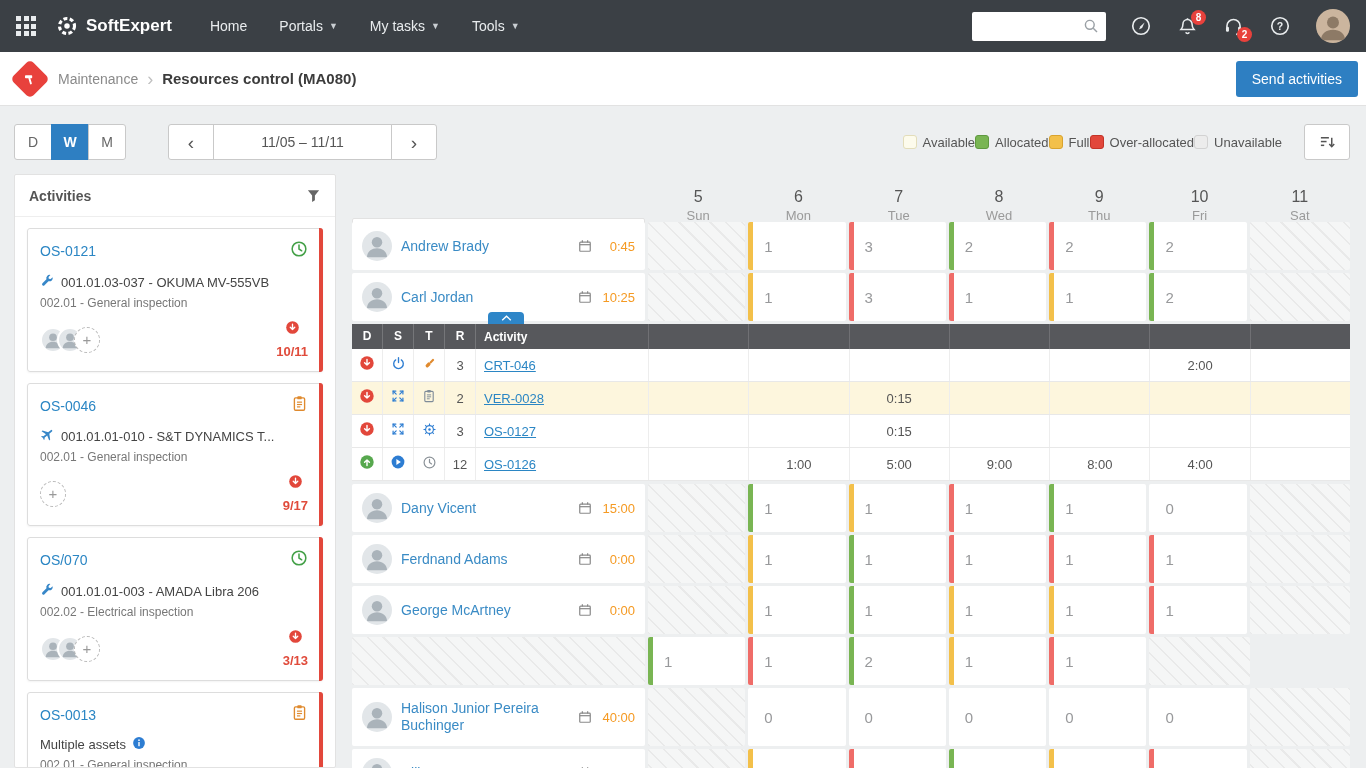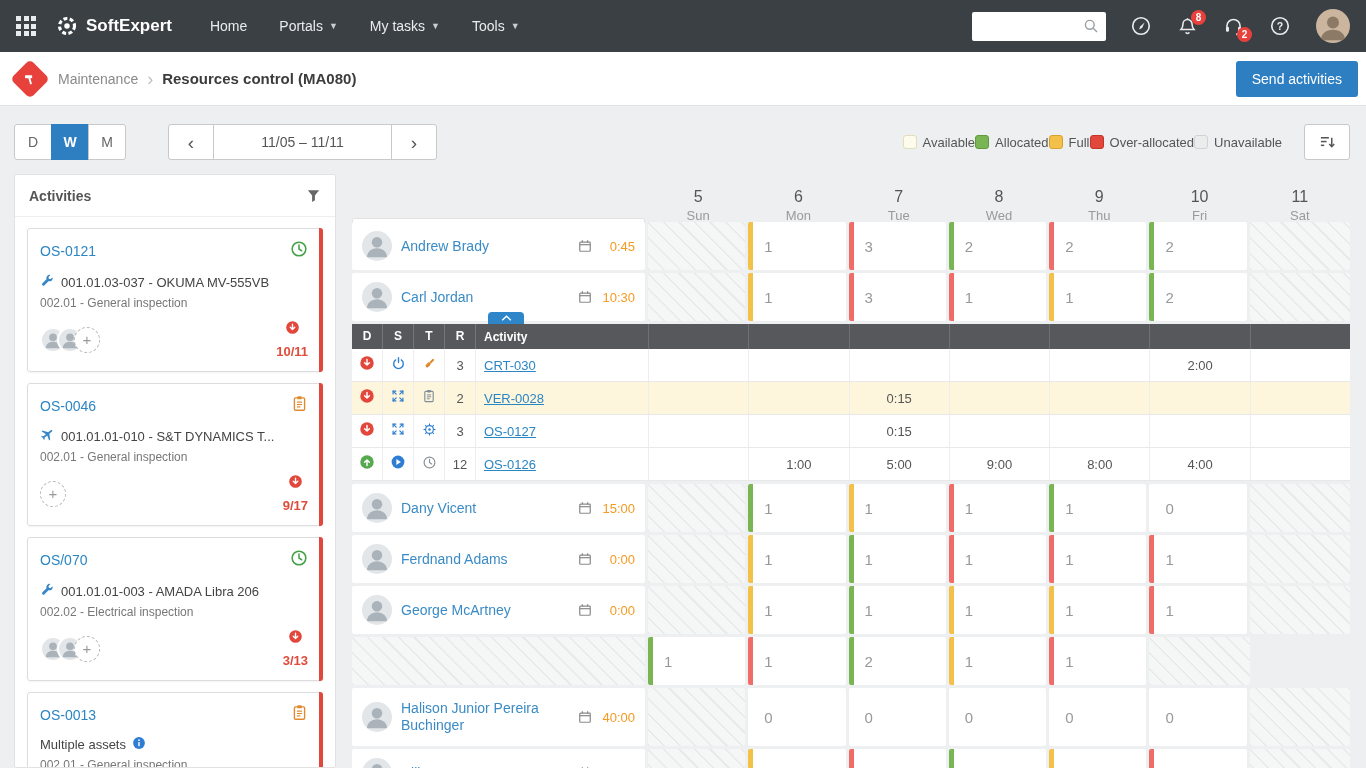--- a/index.html
+++ b/index.html
@@ -557,21 +557,21 @@
       </span>
       <a class="res-name" href="#">Carl Jordan</a>
       <span class="cal-icon">
         <svg viewBox="0 0 16 16" width="14" height="14">
                 <rect x="2" y="3.5" width="12" height="10.5" rx="1" fill="none" stroke="#8a8a8a" stroke-width="1.4"></rect>
                 <line x1="2" y1="6.5" x2="14" y2="6.5" stroke="#8a8a8a" stroke-width="1.4"></line>
                 <line x1="5" y1="1.5" x2="5" y2="4" stroke="#8a8a8a" stroke-width="1.4"></line>
                 <line x1="11" y1="1.5" x2="11" y2="4" stroke="#8a8a8a" stroke-width="1.4"></line>
               </svg>
       </span>
-      <span class="res-time">10:30</span>
+      <span class="res-time">10:25</span>
     </div>
   <div class="cell unavailable">
     
     
   </div>
           <div class="cell full">
     <span class="strip"></span>
     <span class="val cell-value">1</span>
   </div>
           <div class="cell over">
@@ -637,21 +637,21 @@
       <span class="dr-ic">
         <span><svg viewBox="0 0 20 20" width="15" height="15" fill="#e08a2e">
                       <g transform="rotate(45 10 10)">
                         <rect x="8.6" y="2" width="2.8" height="7" rx="1"></rect>
                         <rect x="7.8" y="9" width="4.4" height="7.4" rx="2"></rect>
                       </g>
                     </svg></span>
 
       </span>
       <span class="dr-ic dr-r">3</span>
-      <span class="dr-activity"><a href="#" class="dr-activity-link">CRT-030</a></span>
+      <span class="dr-activity"><a href="#" class="dr-activity-link">CRT-046</a></span>
     </div>
   <div class="dt-cell">
     <span class="dt-val"></span>
   </div>
               <div class="dt-cell">
     <span class="dt-val"></span>
   </div>
               <div class="dt-cell">
     <span class="dt-val"></span>
   </div>

